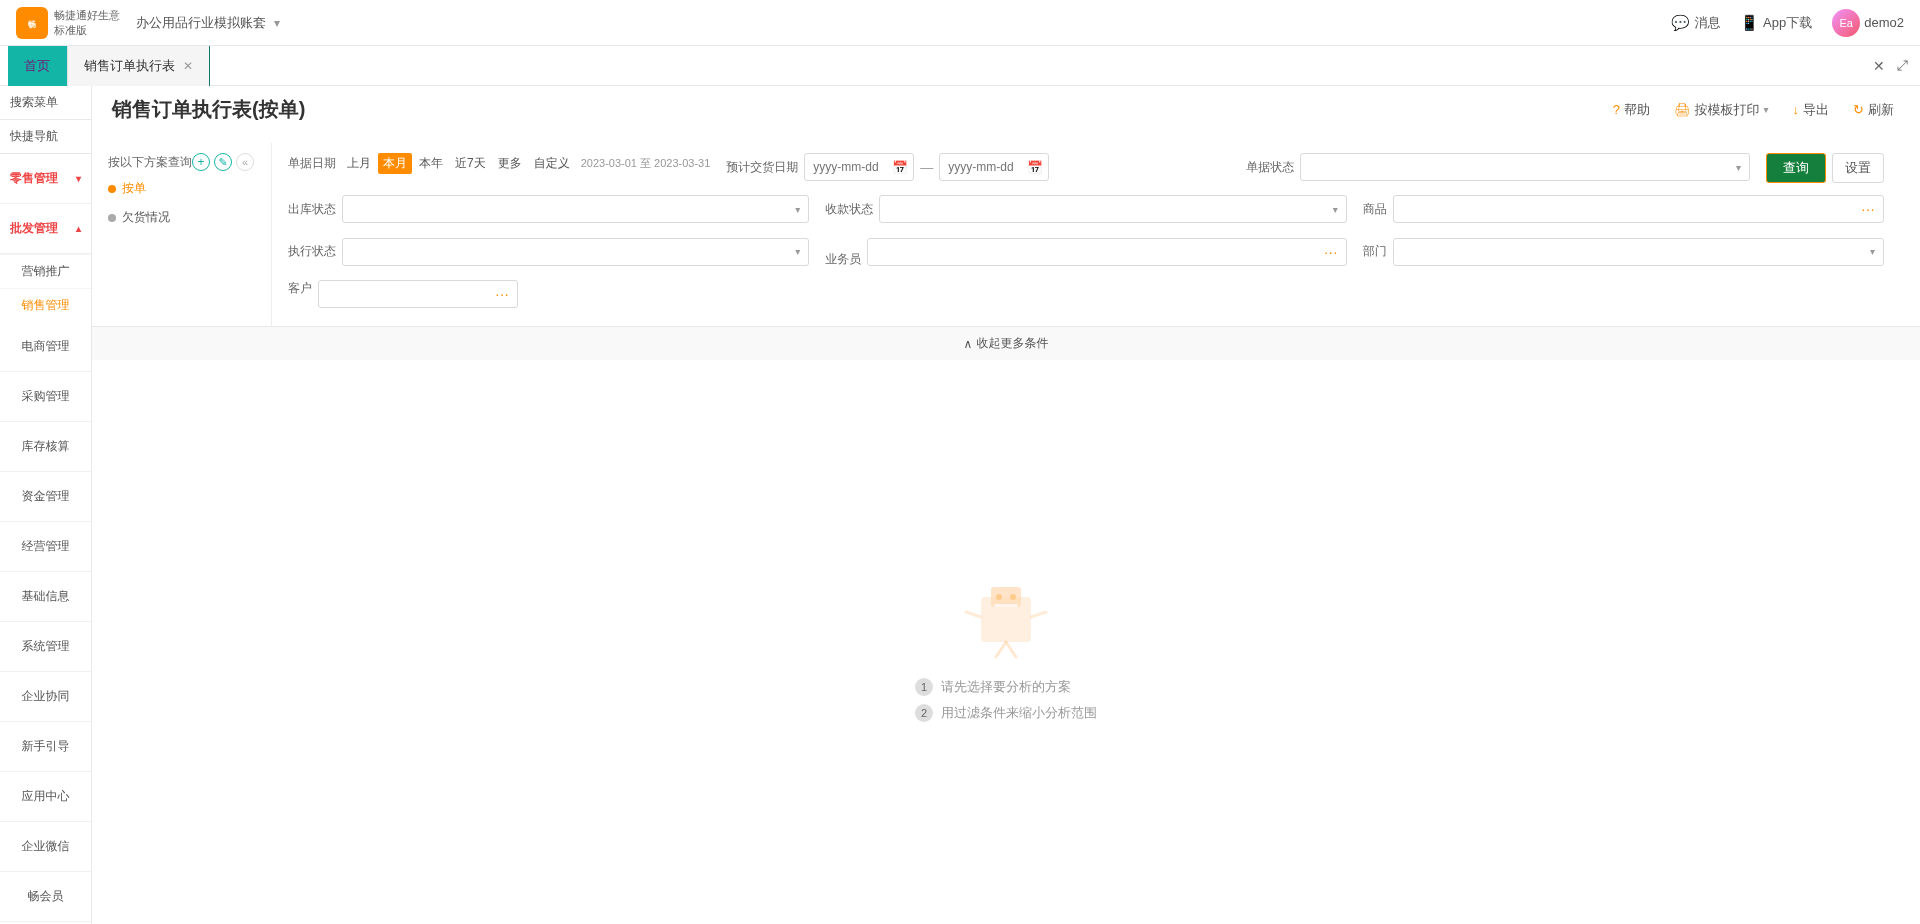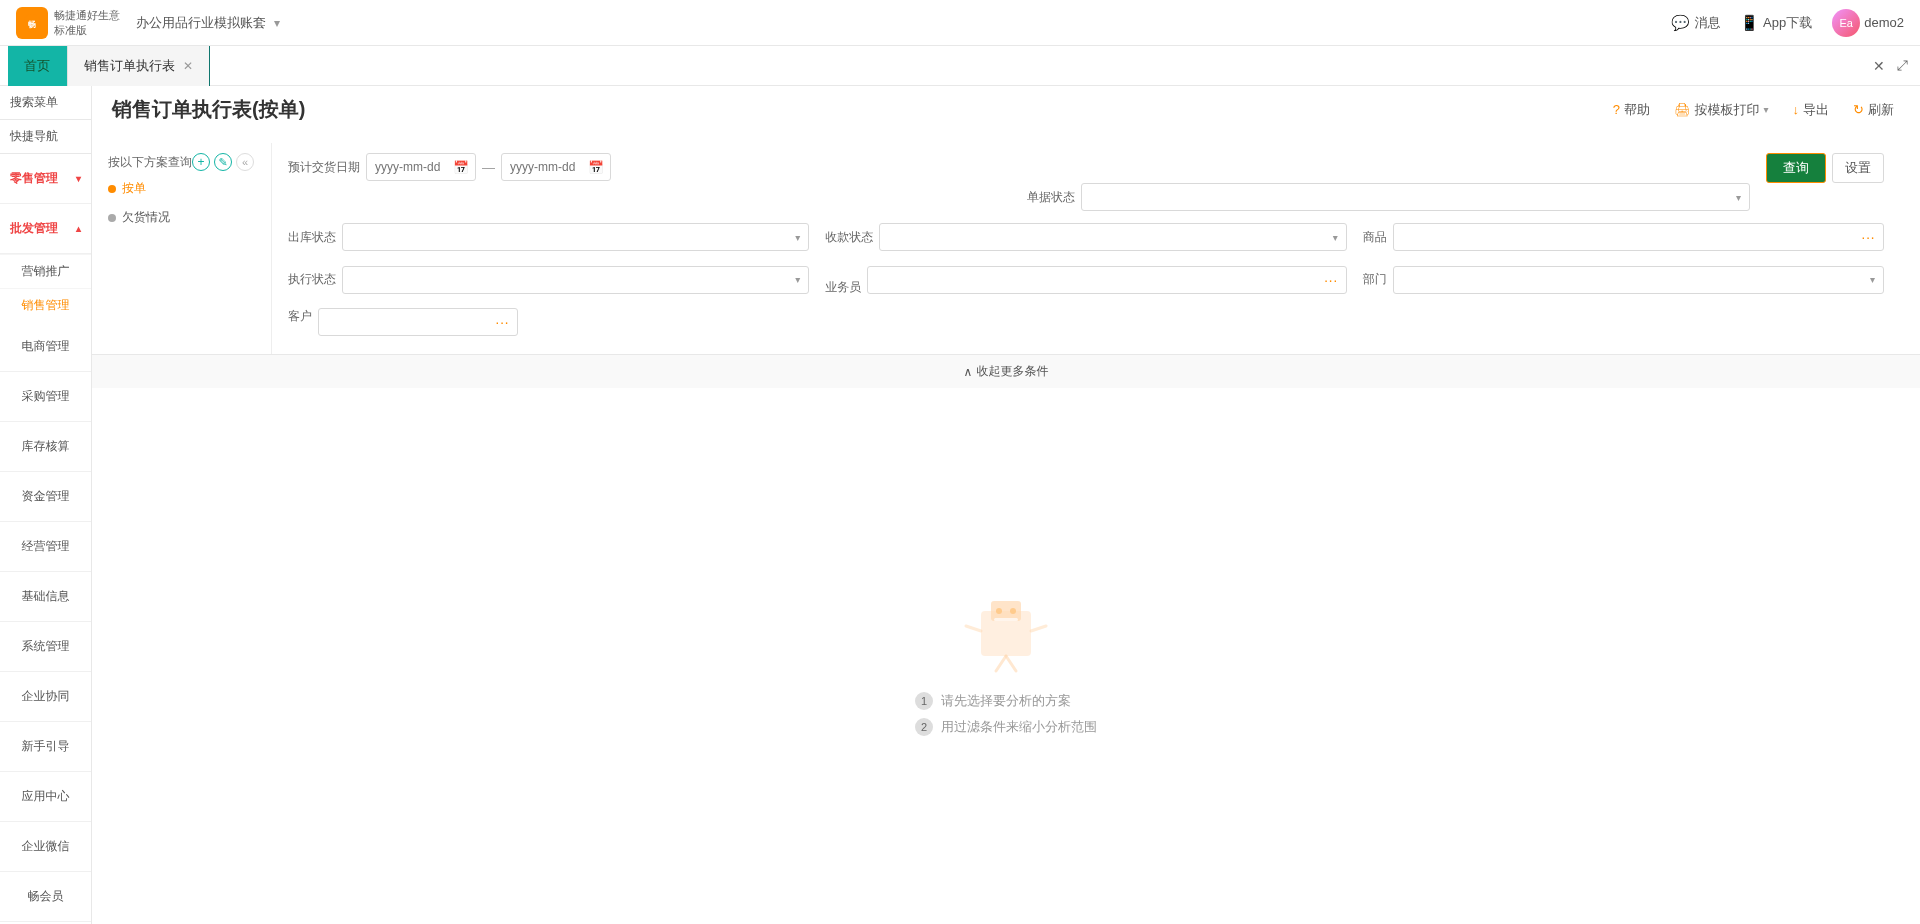--- a/index.html
+++ b/index.html
@@ -84,21 +84,21 @@
       display: flex;
       align-items: center;
       padding: 0 16px;
       cursor: pointer;
       font-size: 13px;
       color: #555;
       border-right: 1px solid transparent;
       position: relative;
     }
     .tab-item.home {
-      color: #14532d;
+      color: #701a75;
       background: #13b5a6;
       font-weight: 500;
       align-items: center;
     }
     .tab-item.active {
       background: #f5f5f5;
       color: #333;
       border-left: 1px solid #e0e0e0;
       border-right: 1px solid #0f766e;
     }
@@ -474,35 +474,47 @@
           <div style="display:flex;align-items:center;gap:6px;padding:6px 0;cursor:pointer;">
             <span style="width:8px;height:8px;border-radius:50%;background:#aaa;display:inline-block;"></span>
             <span style="font-size:12px;color:#555;">欠货情况</span>
           </div>
         </div>
 
         <div style="flex:1;padding:10px 16px;">
 
           <div style="display:flex;align-items:flex-start;gap:16px;margin-bottom:12px;">
 
+            <div style="display:flex;align-items:center;gap:6px;flex-shrink:0;">
+              <span style="font-size:12px;color:#666;white-space:nowrap;">单据日期</span>
+              <div style="display:flex;gap:2px;align-items:center;">
+                <span style="padding:2px 5px;font-size:12px;cursor:pointer;color:#555;border-radius:2px;">上月</span>
+                <span style="padding:2px 5px;font-size:12px;cursor:pointer;color:#fff;background:#ff8c00;border-radius:2px;">本月</span>
+                <span style="padding:2px 5px;font-size:12px;cursor:pointer;color:#555;border-radius:2px;">本年</span>
+                <span style="padding:2px 5px;font-size:12px;cursor:pointer;color:#555;border-radius:2px;">近7天</span>
+                <span style="padding:2px 5px;font-size:12px;cursor:pointer;color:#555;border-radius:2px;">更多</span>
+                <span style="padding:2px 5px;font-size:12px;cursor:pointer;color:#555;border-radius:2px;">自定义</span>
+              </div>
+              <div style="font-size:11px;color:#999;white-space:nowrap;">2023-03-01 至 2023-03-31</div>
+            </div>
 
             <div style="display:flex;align-items:center;gap:6px;flex:1;">
               <span style="font-size:12px;color:#666;white-space:nowrap;">预计交货日期</span>
               <div style="position:relative;display:inline-block;">
                 <input type="text" class="filter-input" style="width: 110px; padding-right: 24px;" placeholder="yyyy-mm-dd">
                 <span style="position:absolute;right:6px;top:50%;transform:translateY(-50%);color:#ff8c00;font-size:13px;pointer-events:none;">📅</span>
               </div>
               <span style="color:#999;">—</span>
               <div style="position:relative;display:inline-block;">
                 <input type="text" class="filter-input" style="width: 110px; padding-right: 24px;" placeholder="yyyy-mm-dd">
                 <span style="position:absolute;right:6px;top:50%;transform:translateY(-50%);color:#ff8c00;font-size:13px;pointer-events:none;">📅</span>
               </div>
             </div>
 
-            <div style="display:flex;align-items:center;gap:6px;flex:1;margin-top:30px;">
+            <div style="display:flex;align-items:center;gap:6px;flex:1;">
               <span style="font-size:12px;color:#666;white-space:nowrap;">单据状态</span>
               <div style="flex:1;height:28px;border:1px solid #d9d9d9;border-radius:3px;padding:0 8px;display:flex;align-items:center;justify-content:space-between;cursor:pointer;background:#fff;">
                 <span style="color:#ccc;font-size:12px;"></span>
                 <span style="color:#999;font-size:10px;">▾</span>
               </div>
             </div>
 
             <div style="display:flex;gap:6px;align-items:center;flex-shrink:0;">
               <button class="search-btn">查询</button>
               <button class="settings-btn">设置</button>

